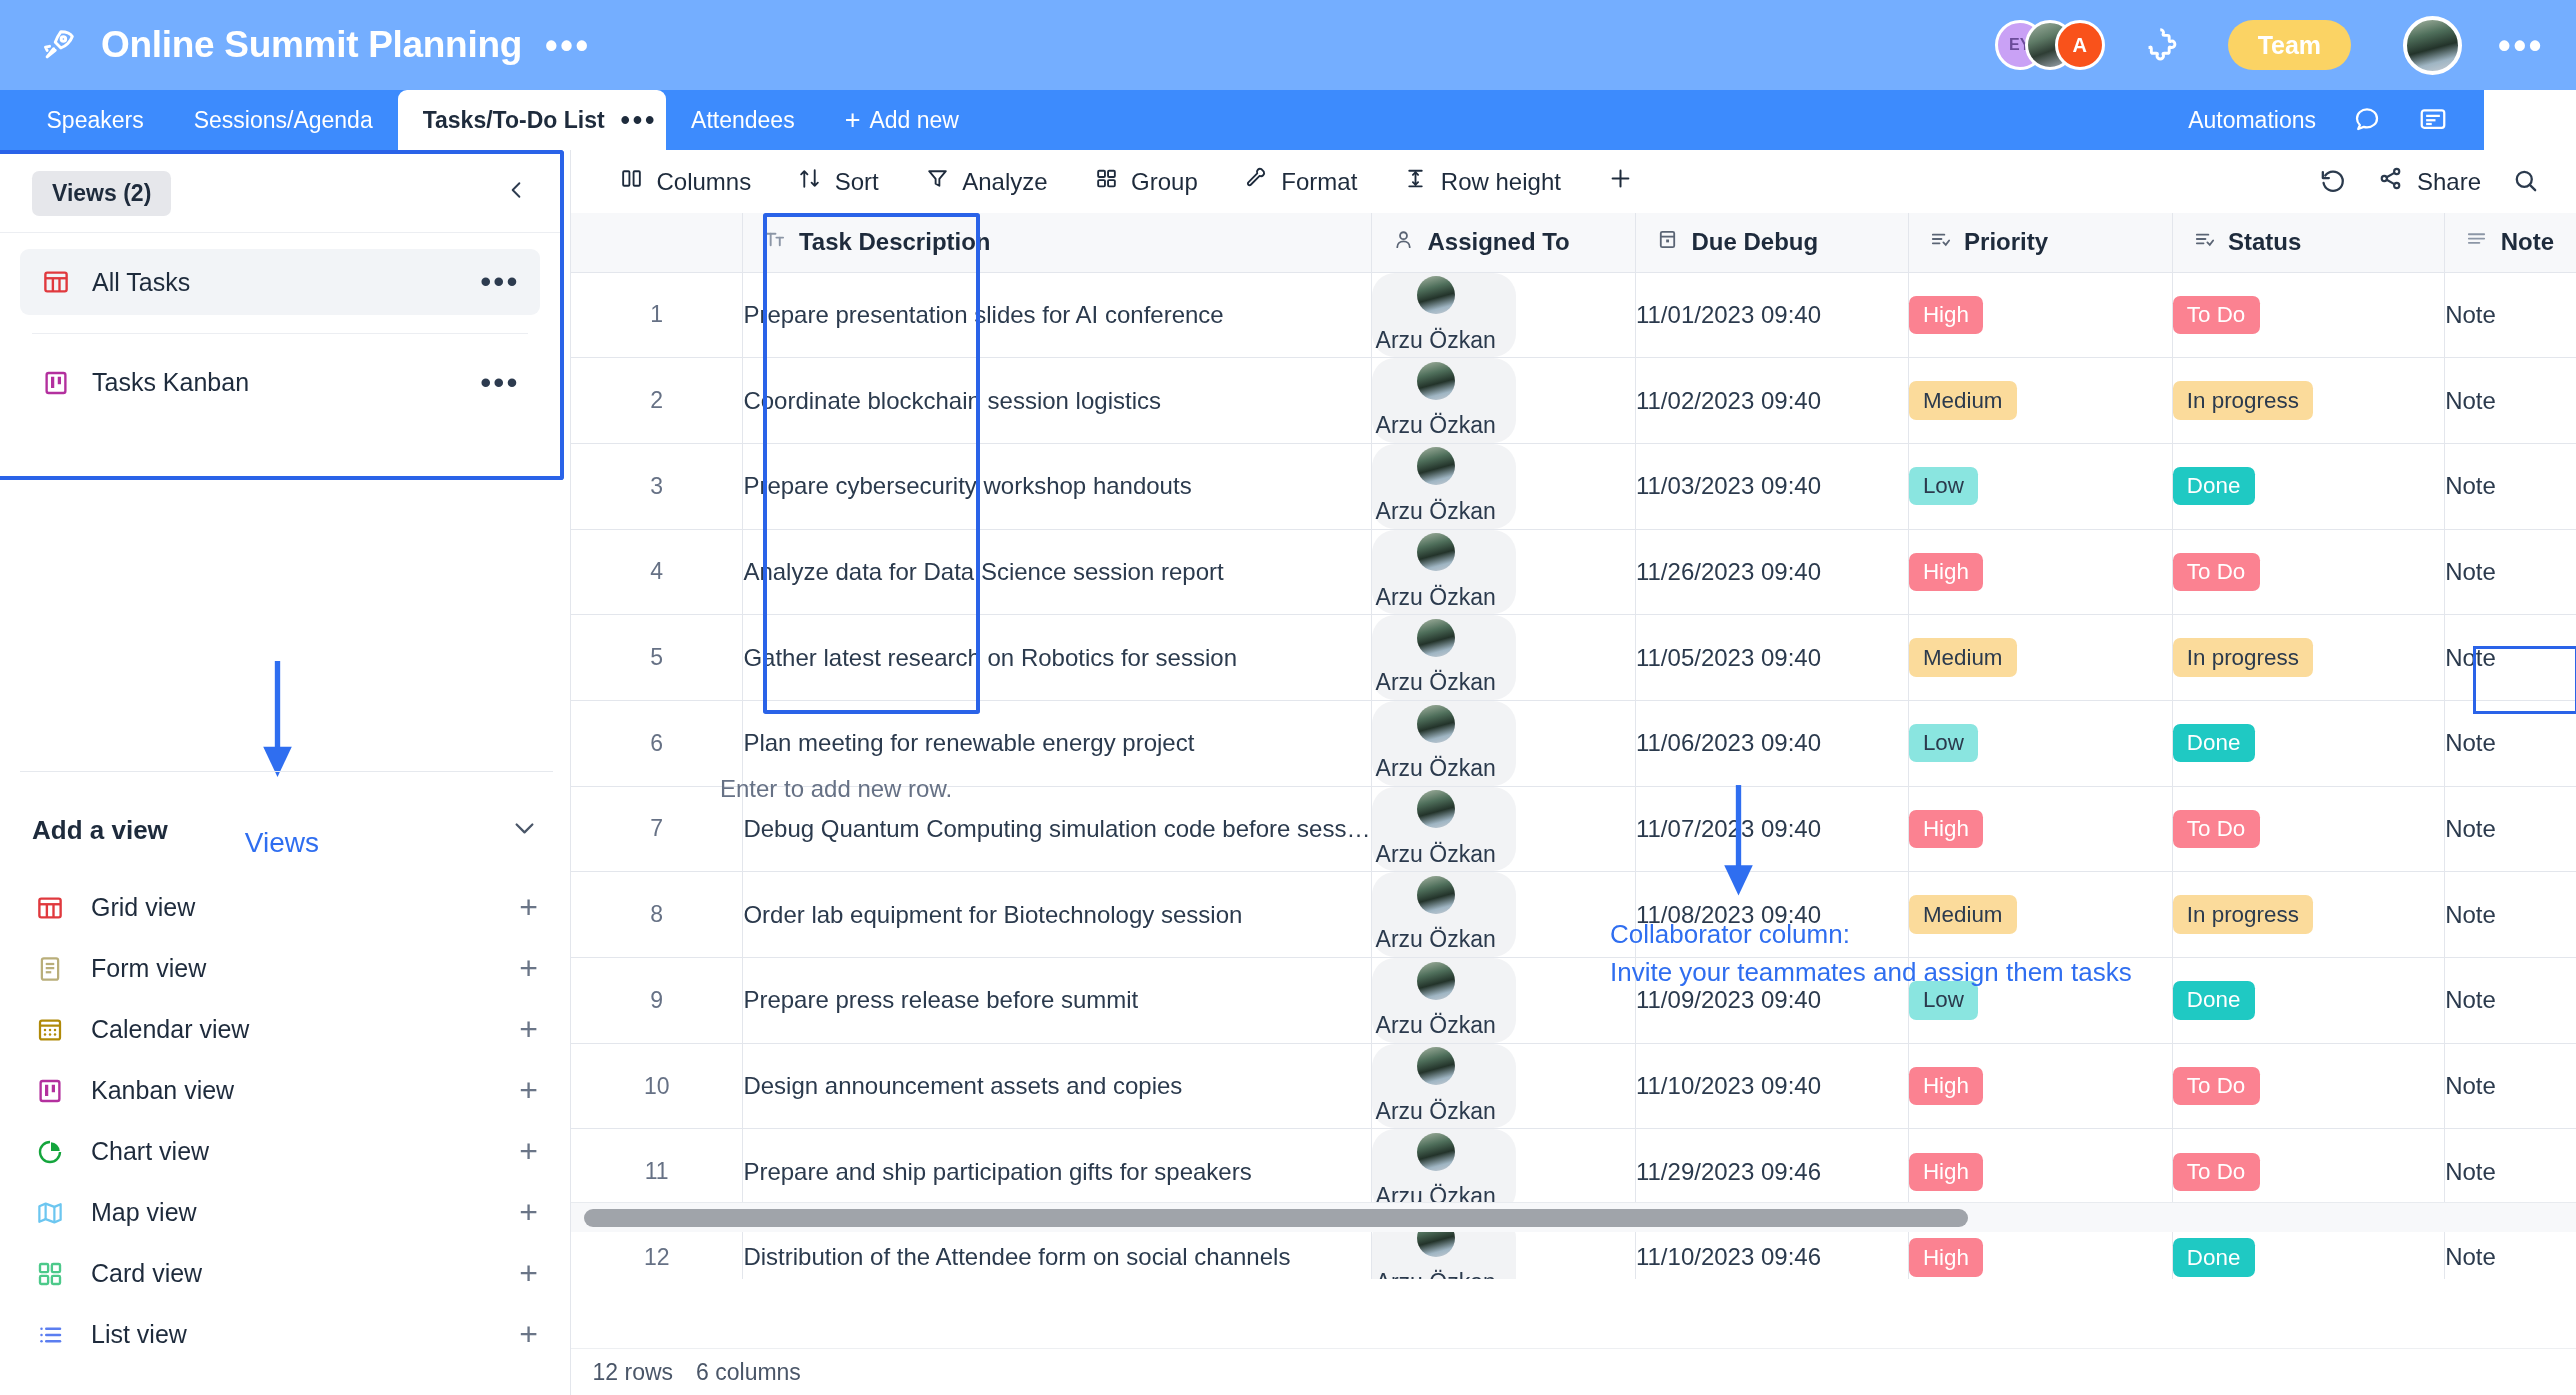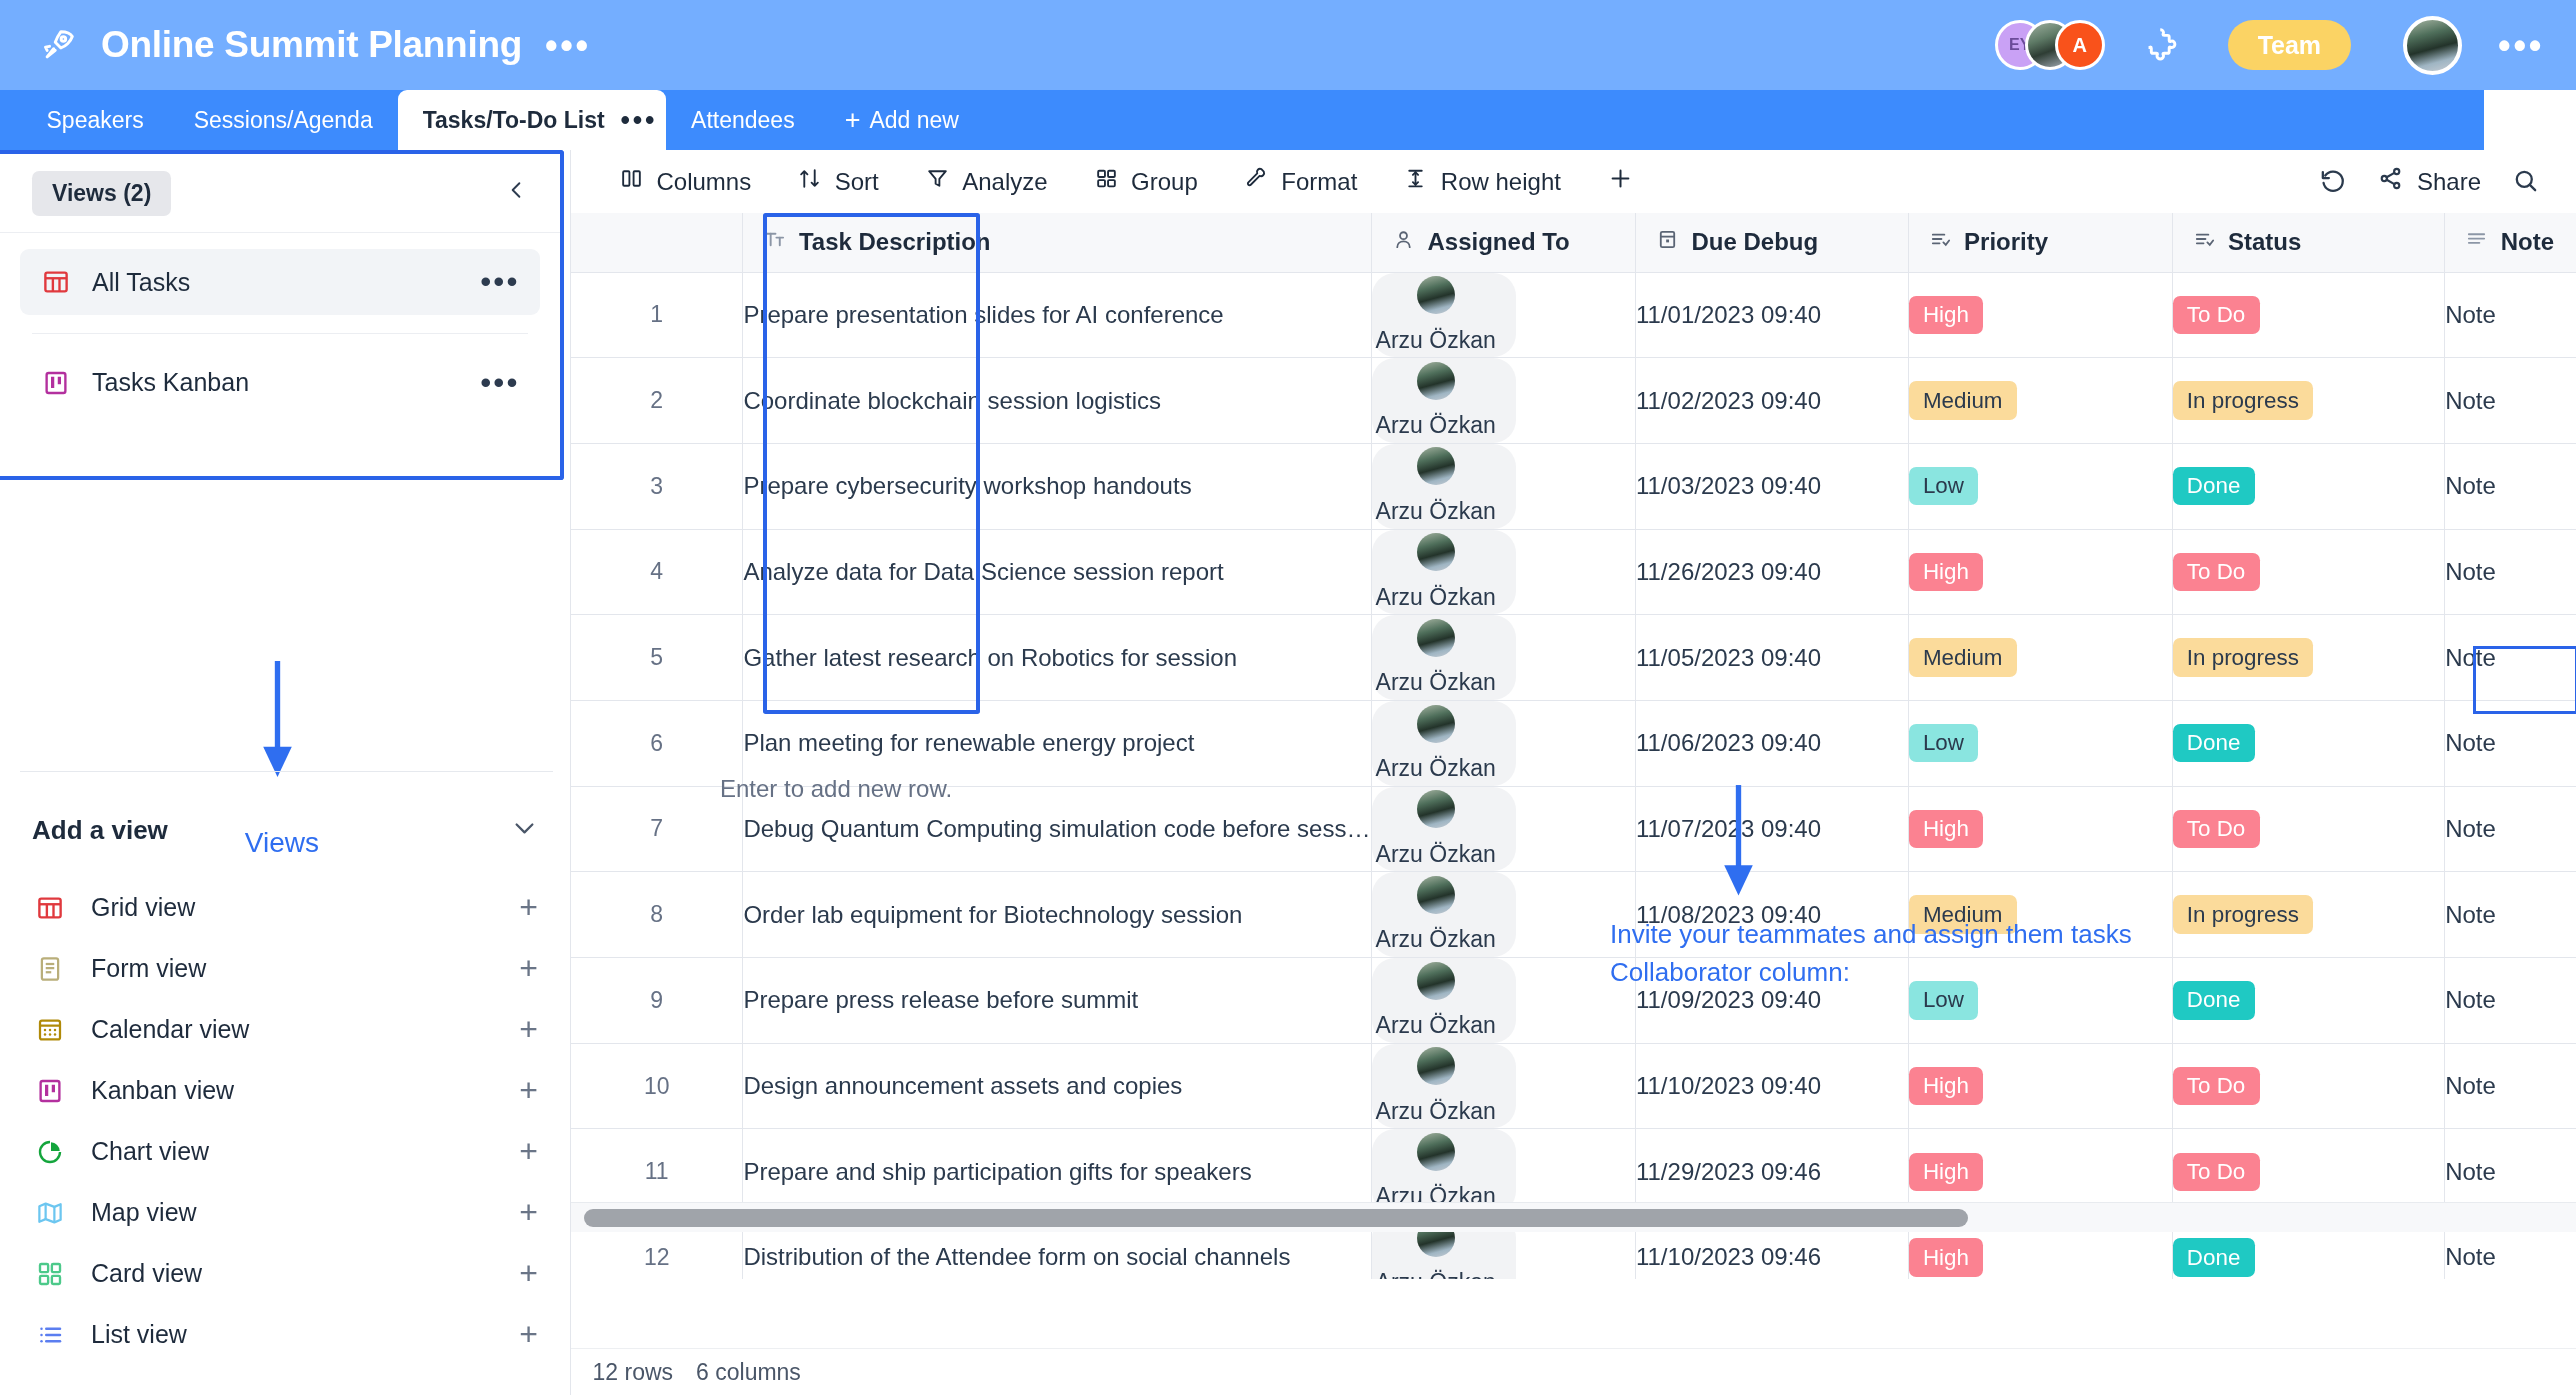--- a/index.html
+++ b/index.html
@@ -199,20 +199,36 @@
       <span class="tab-dots">•••</span>
     </div>
     <div class="tab">
       <span>Attendees</span>
     </div>
     <div class="tab">
       <span class="tab-plus">+</span>
       <span>Add new</span>
     </div>
 
+    <div class="tabbar-right">
+      <span class="txt">Automations</span>
+      <span>
+        <svg width="30" height="30" viewBox="0 0 24 24" fill="none" stroke="#fff" stroke-width="1.8" stroke-linejoin="round">
+          <path d="M20 11.5c0 4-3.6 7.2-8 7.2-.9 0-1.8-.1-2.6-.4L5 20l1.3-3.2C4.9 15.4 4 13.6 4 11.5 4 7.5 7.6 4.3 12 4.3s8 3.2 8 7.2z"></path>
+        </svg>
+      </span>
+      <span>
+        <svg width="30" height="30" viewBox="0 0 24 24" fill="none" stroke="#fff" stroke-width="1.8" stroke-linejoin="round">
+          <rect x="3" y="5" width="18" height="14" rx="2"></rect>
+          <line x1="6.5" y1="9.5" x2="17.5" y2="9.5"></line>
+          <line x1="6.5" y1="13" x2="14" y2="13"></line>
+          <line x1="6.5" y1="16" x2="11" y2="16"></line>
+        </svg>
+      </span>
+    </div>
   </div>
 
   <div class="sidebar">
 
     <div class="views-panel">
       <div class="views-head">
         <div class="views-chip">Views (2)</div>
         <div class="collapse-btn">
           <svg width="23" height="30" viewBox="0 0 24 24" fill="none" stroke="#2d3b4f" stroke-width="2" stroke-linecap="round" stroke-linejoin="round">
               <polyline points="15 5 8 12 15 19"></polyline>
@@ -716,22 +732,22 @@
       <div class="col-highlight"></div>
       <div class="cell-highlight"></div>
 
       <div class="addrow-hint">Enter to add new row.</div>
 
       <svg class="anno-arrow" viewBox="0 0 120 130">
         <line x1="60" y1="0" x2="60" y2="92" stroke="#2f6ef0" stroke-width="6"></line>
         <polygon points="60,124 44,90 76,90" fill="#2f6ef0"></polygon>
       </svg>
       <div class="anno-text">
+        <div>Collaborator column:</div>
         <div>Invite your teammates and assign them tasks</div>
-        <div>Collaborator column:</div>
       </div>
 
       <div class="hscroll-track">
         <div class="hscroll-thumb"></div>
       </div>
     </div>
 
     <div class="statusbar">
       <span>12 rows</span>
       <span>6 columns</span>

